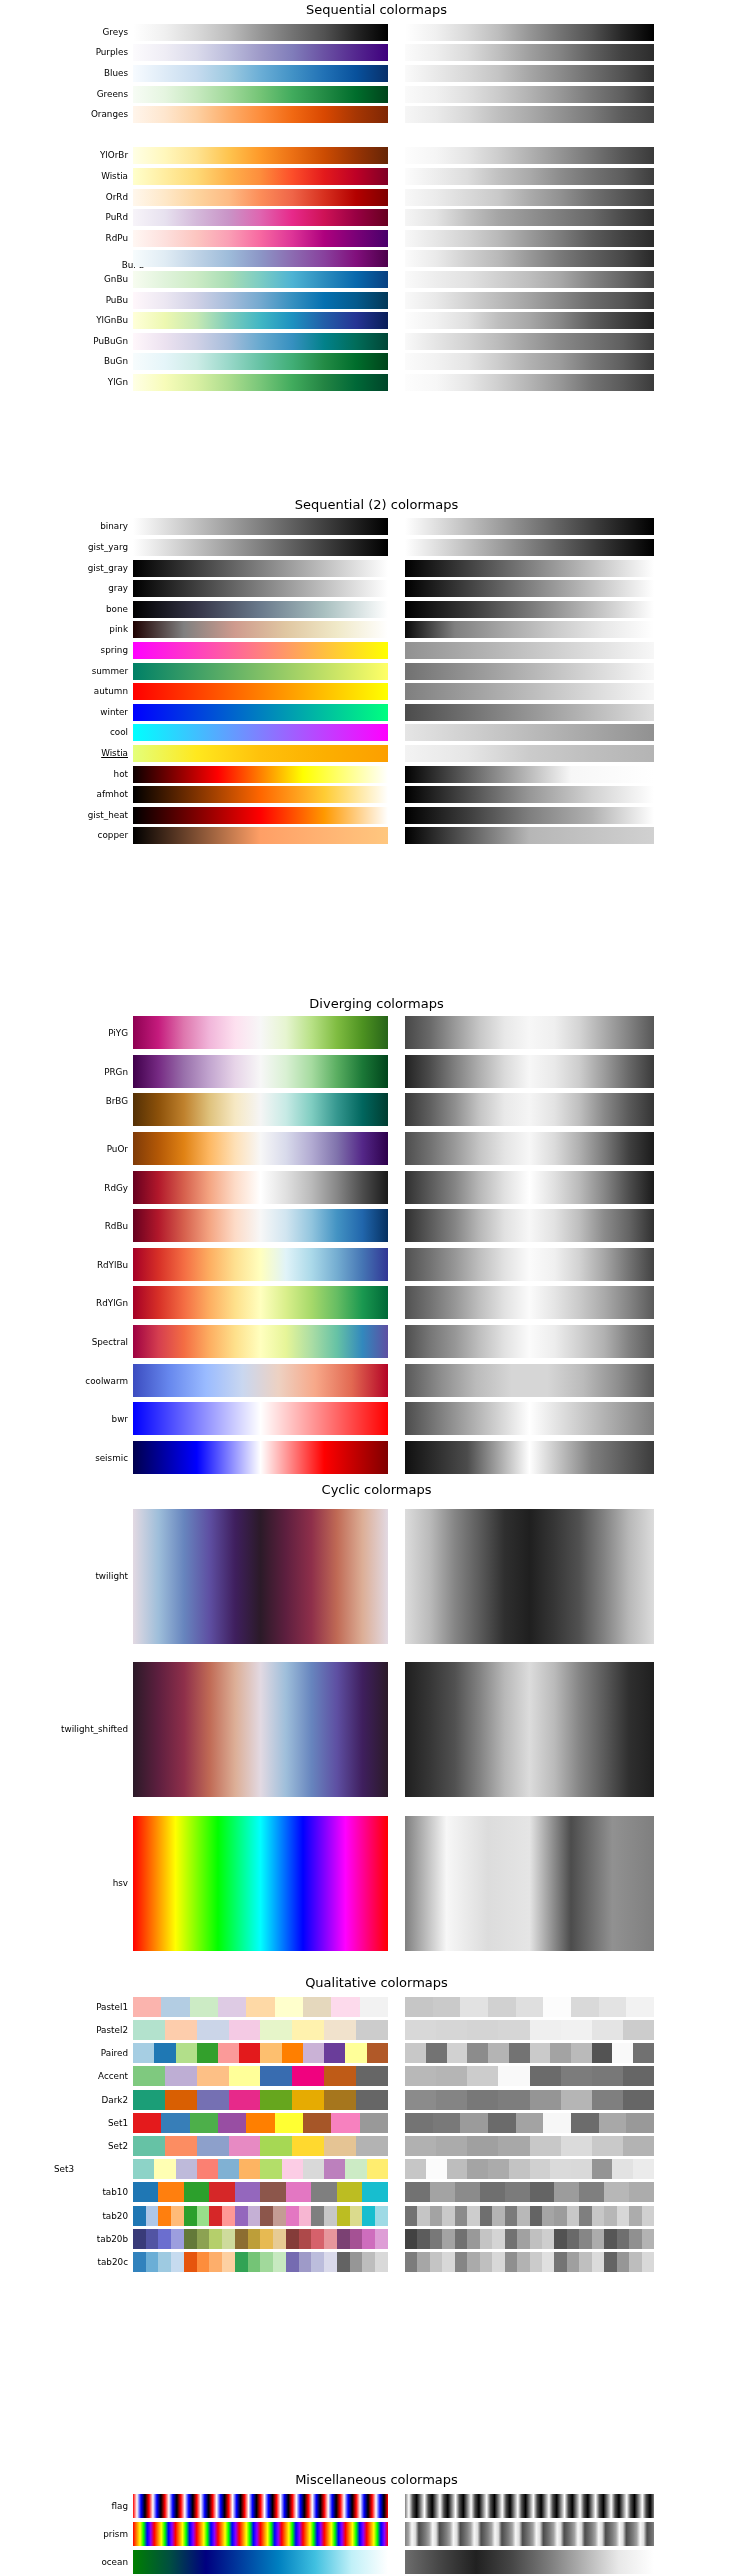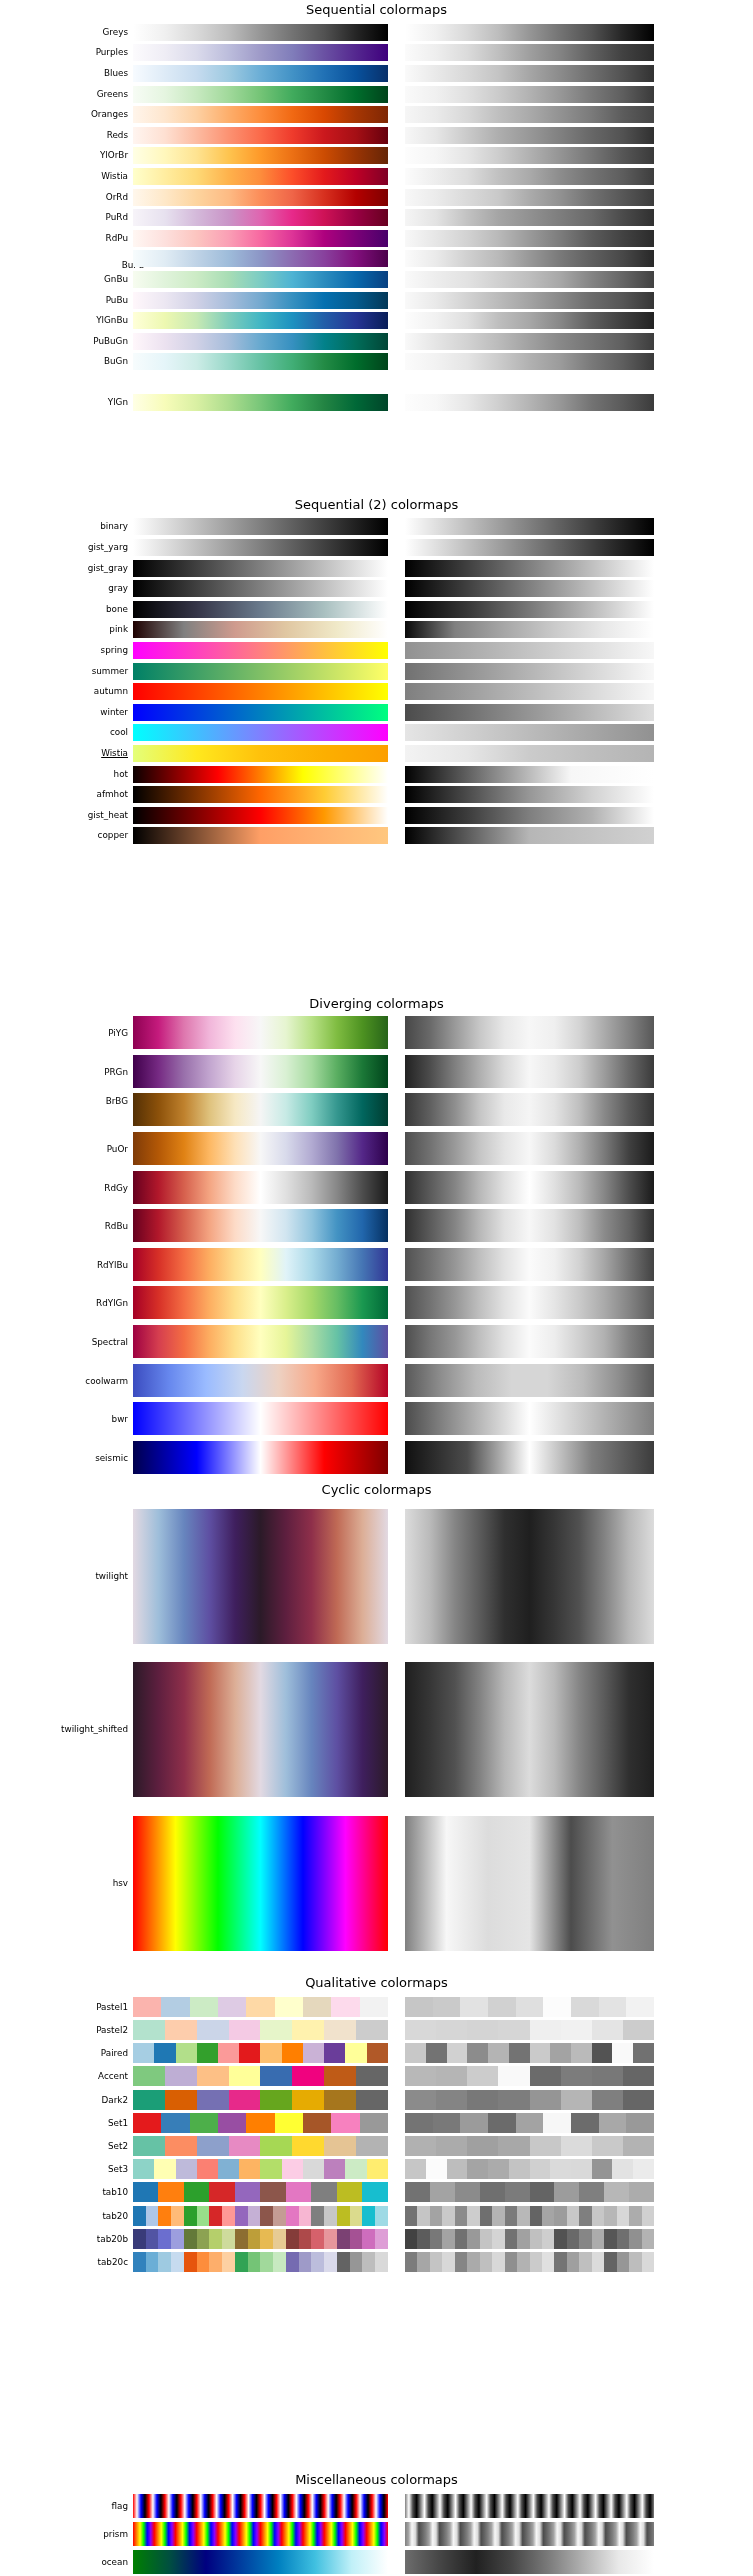--- a/index.html
+++ b/index.html
@@ -44,25 +44,20 @@
     <div class="row" style="top: 86px; height: 16.5px;">
       <div class="row-label" style="top: 3.1px;">Greens</div>
       <div class="bar left" style="height: 16.5px; background: linear-gradient(to right, rgb(247, 252, 245) 0%, rgb(229, 245, 224) 12.5%, rgb(199, 233, 192) 25%, rgb(161, 217, 155) 37.5%, rgb(116, 196, 118) 50%, rgb(65, 171, 93) 62.5%, rgb(35, 139, 69) 75%, rgb(0, 109, 44) 87.5%, rgb(0, 68, 27) 100%);"></div>
       <div class="bar right" style="height: 16.5px; background: linear-gradient(to right, rgb(250, 250, 250) 0%, rgb(240, 240, 240) 12.5%, rgb(224, 224, 224) 25%, rgb(203, 203, 203) 37.5%, rgb(178, 178, 178) 50%, rgb(151, 151, 151) 62.5%, rgb(121, 121, 121) 75%, rgb(94, 94, 94) 87.5%, rgb(58, 58, 58) 100%);"></div>
     </div>
     <div class="row" style="top: 106px; height: 16.5px;">
       <div class="row-label" style="top: 3.1px;">Oranges</div>
       <div class="bar left" style="height: 16.5px; background: linear-gradient(to right, rgb(255, 245, 235) 0%, rgb(254, 230, 206) 12.5%, rgb(253, 208, 162) 25%, rgb(253, 174, 107) 37.5%, rgb(253, 141, 60) 50%, rgb(241, 105, 19) 62.5%, rgb(217, 72, 1) 75%, rgb(166, 54, 3) 87.5%, rgb(127, 39, 4) 100%);"></div>
       <div class="bar right" style="height: 16.5px; background: linear-gradient(to right, rgb(246, 246, 246) 0%, rgb(234, 234, 234) 12.5%, rgb(216, 216, 216) 25%, rgb(191, 191, 191) 37.5%, rgb(170, 170, 170) 50%, rgb(146, 146, 146) 62.5%, rgb(122, 122, 122) 75%, rgb(92, 92, 92) 87.5%, rgb(69, 69, 69) 100%);"></div>
     </div>
-    <div class="row" style="top: 127px; height: 16.5px;">
-      <div class="row-label" style="top: 3.1px;">Reds</div>
-      <div class="bar left" style="height: 16.5px; background: linear-gradient(to right, rgb(255, 245, 240) 0%, rgb(254, 224, 210) 12.5%, rgb(252, 187, 161) 25%, rgb(252, 146, 114) 37.5%, rgb(251, 106, 74) 50%, rgb(239, 59, 44) 62.5%, rgb(203, 24, 29) 75%, rgb(165, 15, 21) 87.5%, rgb(103, 0, 13) 100%);"></div>
-      <div class="bar right" style="height: 16.5px; background: linear-gradient(to right, rgb(247, 247, 247) 0%, rgb(230, 230, 230) 12.5%, rgb(202, 202, 202) 25%, rgb(174, 174, 174) 37.5%, rgb(152, 152, 152) 50%, rgb(128, 128, 128) 62.5%, rgb(103, 103, 103) 75%, rgb(82, 82, 82) 87.5%, rgb(48, 48, 48) 100%);"></div>
-    </div>
     <div class="row" style="top: 147px; height: 16.5px;">
       <div class="row-label" style="top: 3.1px;">YlOrBr</div>
       <div class="bar left" style="height: 16.5px; background: linear-gradient(to right, rgb(255, 255, 229) 0%, rgb(255, 247, 188) 12.5%, rgb(254, 227, 145) 25%, rgb(254, 196, 79) 37.5%, rgb(254, 153, 41) 50%, rgb(236, 112, 20) 62.5%, rgb(204, 76, 2) 75%, rgb(153, 52, 4) 87.5%, rgb(102, 37, 6) 100%);"></div>
       <div class="bar right" style="height: 16.5px; background: linear-gradient(to right, rgb(253, 253, 253) 0%, rgb(245, 245, 245) 12.5%, rgb(229, 229, 229) 25%, rgb(205, 205, 205) 37.5%, rgb(177, 177, 177) 50%, rgb(148, 148, 148) 62.5%, rgb(118, 118, 118) 75%, rgb(86, 86, 86) 87.5%, rgb(58, 58, 58) 100%);"></div>
     </div>
     <div class="row" style="top: 168px; height: 16.5px;">
       <div class="row-label" style="top: 3.1px;">Wistia</div>
       <div class="bar left" style="height: 16.5px; background: linear-gradient(to right, rgb(255, 255, 204) 0%, rgb(255, 237, 160) 12.5%, rgb(254, 217, 118) 25%, rgb(254, 178, 76) 37.5%, rgb(253, 141, 60) 50%, rgb(252, 78, 42) 62.5%, rgb(227, 26, 28) 75%, rgb(189, 0, 38) 87.5%, rgb(128, 0, 38) 100%);"></div>
       <div class="bar right" style="height: 16.5px; background: linear-gradient(to right, rgb(252, 252, 252) 0%, rgb(237, 237, 237) 12.5%, rgb(221, 221, 221) 25%, rgb(193, 193, 193) 37.5%, rgb(170, 170, 170) 50%, rgb(140, 140, 140) 62.5%, rgb(115, 115, 115) 75%, rgb(93, 93, 93) 87.5%, rgb(61, 61, 61) 100%);"></div>
     </div>
@@ -104,21 +99,21 @@
     <div class="row" style="top: 333px; height: 16.5px;">
       <div class="row-label" style="top: 3.1px;">PuBuGn</div>
       <div class="bar left" style="height: 16.5px; background: linear-gradient(to right, rgb(255, 247, 251) 0%, rgb(236, 226, 240) 12.5%, rgb(208, 209, 230) 25%, rgb(166, 189, 219) 37.5%, rgb(103, 169, 207) 50%, rgb(54, 144, 192) 62.5%, rgb(2, 129, 138) 75%, rgb(1, 108, 89) 87.5%, rgb(1, 70, 54) 100%);"></div>
       <div class="bar right" style="height: 16.5px; background: linear-gradient(to right, rgb(249, 249, 249) 0%, rgb(229, 229, 229) 12.5%, rgb(210, 210, 210) 25%, rgb(187, 187, 187) 37.5%, rgb(161, 161, 161) 50%, rgb(136, 136, 136) 62.5%, rgb(116, 116, 116) 75%, rgb(95, 95, 95) 87.5%, rgb(61, 61, 61) 100%);"></div>
     </div>
     <div class="row" style="top: 353px; height: 16.5px;">
       <div class="row-label" style="top: 3.1px;">BuGn</div>
       <div class="bar left" style="height: 16.5px; background: linear-gradient(to right, rgb(247, 252, 253) 0%, rgb(229, 245, 249) 12.5%, rgb(204, 236, 230) 25%, rgb(153, 216, 201) 37.5%, rgb(102, 194, 164) 50%, rgb(65, 174, 118) 62.5%, rgb(35, 139, 69) 75%, rgb(0, 109, 44) 87.5%, rgb(0, 68, 27) 100%);"></div>
       <div class="bar right" style="height: 16.5px; background: linear-gradient(to right, rgb(251, 251, 251) 0%, rgb(242, 242, 242) 12.5%, rgb(229, 229, 229) 25%, rgb(204, 204, 204) 37.5%, rgb(177, 177, 177) 50%, rgb(155, 155, 155) 62.5%, rgb(121, 121, 121) 75%, rgb(94, 94, 94) 87.5%, rgb(58, 58, 58) 100%);"></div>
     </div>
-    <div class="row" style="top: 394px; height: 21px;">
+    <div class="row" style="top: 374px; height: 21px;">
       <div class="row-label" style="top: 3.1px;">YlGn</div>
       <div class="bar left" style="height: 16.5px; background: linear-gradient(to right, rgb(255, 255, 229) 0%, rgb(247, 252, 185) 12.5%, rgb(217, 240, 163) 25%, rgb(173, 221, 142) 37.5%, rgb(120, 198, 121) 50%, rgb(65, 171, 93) 62.5%, rgb(35, 132, 67) 75%, rgb(0, 104, 55) 87.5%, rgb(0, 69, 41) 100%);"></div>
       <div class="bar right" style="height: 16.5px; background: linear-gradient(to right, rgb(253, 253, 253) 0%, rgb(247, 247, 247) 12.5%, rgb(231, 231, 231) 25%, rgb(207, 207, 207) 37.5%, rgb(180, 180, 180) 50%, rgb(151, 151, 151) 62.5%, rgb(115, 115, 115) 75%, rgb(90, 90, 90) 87.5%, rgb(59, 59, 59) 100%);"></div>
     </div>
     <div class="section" style="top: 0px; height: 0px;"></div>
     <div class="sec-title" style="top: 498px;">Sequential (2) colormaps</div>
     <div class="row" style="top: 518px; height: 16.5px;">
       <div class="row-label" style="top: 3.1px;">binary</div>
       <div class="bar left" style="height: 16.5px; background: linear-gradient(to right, rgb(255, 255, 255) 0%, rgb(0, 0, 0) 100%);"></div>
       <div class="bar right" style="height: 16.5px; background: linear-gradient(to right, rgb(255, 255, 255) 0%, rgb(0, 0, 0) 100%);"></div>
@@ -308,21 +303,21 @@
       <div class="row-label" style="top: 4.6px;">Set1</div>
       <div class="bar left" style="height: 19.6px; background: linear-gradient(to right, rgb(228, 26, 28) 0%, rgb(228, 26, 28) 11.1111%, rgb(55, 126, 184) 11.1111%, rgb(55, 126, 184) 22.2222%, rgb(77, 175, 74) 22.2222%, rgb(77, 175, 74) 33.3333%, rgb(152, 78, 163) 33.3333%, rgb(152, 78, 163) 44.4444%, rgb(255, 127, 0) 44.4444%, rgb(255, 127, 0) 55.5556%, rgb(255, 255, 51) 55.5556%, rgb(255, 255, 51) 66.6667%, rgb(166, 86, 40) 66.6667%, rgb(166, 86, 40) 77.7778%, rgb(247, 129, 191) 77.7778%, rgb(247, 129, 191) 88.8889%, rgb(153, 153, 153) 88.8889%, rgb(153, 153, 153) 100%);"></div>
       <div class="bar right" style="height: 19.6px; background: linear-gradient(to right, rgb(116, 116, 116) 0%, rgb(116, 116, 116) 11.1111%, rgb(121, 121, 121) 11.1111%, rgb(121, 121, 121) 22.2222%, rgb(155, 155, 155) 22.2222%, rgb(155, 155, 155) 33.3333%, rgb(107, 107, 107) 33.3333%, rgb(107, 107, 107) 44.4444%, rgb(163, 163, 163) 44.4444%, rgb(163, 163, 163) 55.5556%, rgb(247, 247, 247) 55.5556%, rgb(247, 247, 247) 66.6667%, rgb(108, 108, 108) 66.6667%, rgb(108, 108, 108) 77.7778%, rgb(168, 168, 168) 77.7778%, rgb(168, 168, 168) 88.8889%, rgb(153, 153, 153) 88.8889%, rgb(153, 153, 153) 100%);"></div>
     </div>
     <div class="row" style="top: 2136px; height: 19.6px;">
       <div class="row-label" style="top: 4.6px;">Set2</div>
       <div class="bar left" style="height: 19.6px; background: linear-gradient(to right, rgb(102, 194, 165) 0%, rgb(102, 194, 165) 12.5%, rgb(252, 141, 98) 12.5%, rgb(252, 141, 98) 25%, rgb(141, 160, 203) 25%, rgb(141, 160, 203) 37.5%, rgb(231, 138, 195) 37.5%, rgb(231, 138, 195) 50%, rgb(166, 216, 84) 50%, rgb(166, 216, 84) 62.5%, rgb(255, 217, 47) 62.5%, rgb(255, 217, 47) 75%, rgb(229, 196, 148) 75%, rgb(229, 196, 148) 87.5%, rgb(179, 179, 179) 87.5%, rgb(179, 179, 179) 100%);"></div>
       <div class="bar right" style="height: 19.6px; background: linear-gradient(to right, rgb(177, 177, 177) 0%, rgb(177, 177, 177) 12.5%, rgb(171, 171, 171) 12.5%, rgb(171, 171, 171) 25%, rgb(160, 160, 160) 25%, rgb(160, 160, 160) 37.5%, rgb(168, 168, 168) 37.5%, rgb(168, 168, 168) 50%, rgb(200, 200, 200) 50%, rgb(200, 200, 200) 62.5%, rgb(219, 219, 219) 62.5%, rgb(219, 219, 219) 75%, rgb(201, 201, 201) 75%, rgb(201, 201, 201) 87.5%, rgb(179, 179, 179) 87.5%, rgb(179, 179, 179) 100%);"></div>
     </div>
     <div class="row" style="top: 2159px; height: 19.6px;">
-      <div class="row-label" style="top: 4.6px;">Set3</div>
+      <div class="row-label" style="top: 4.6px; text-align: center;">Set3</div>
       <div class="bar left" style="height: 19.6px; background: linear-gradient(to right, rgb(141, 211, 199) 0%, rgb(141, 211, 199) 8.3333%, rgb(255, 255, 179) 8.3333%, rgb(255, 255, 179) 16.6667%, rgb(190, 186, 218) 16.6667%, rgb(190, 186, 218) 25%, rgb(251, 128, 114) 25%, rgb(251, 128, 114) 33.3333%, rgb(128, 177, 211) 33.3333%, rgb(128, 177, 211) 41.6667%, rgb(253, 180, 98) 41.6667%, rgb(253, 180, 98) 50%, rgb(179, 222, 105) 50%, rgb(179, 222, 105) 58.3333%, rgb(252, 205, 229) 58.3333%, rgb(252, 205, 229) 66.6667%, rgb(217, 217, 217) 66.6667%, rgb(217, 217, 217) 75%, rgb(188, 128, 189) 75%, rgb(188, 128, 189) 83.3333%, rgb(204, 235, 197) 83.3333%, rgb(204, 235, 197) 91.6667%, rgb(255, 237, 111) 91.6667%, rgb(255, 237, 111) 100%);"></div>
       <div class="bar right" style="height: 19.6px; background: linear-gradient(to right, rgb(198, 198, 198) 0%, rgb(198, 198, 198) 8.3333%, rgb(251, 251, 251) 8.3333%, rgb(251, 251, 251) 16.6667%, rgb(189, 189, 189) 16.6667%, rgb(189, 189, 189) 25%, rgb(164, 164, 164) 25%, rgb(164, 164, 164) 33.3333%, rgb(171, 171, 171) 33.3333%, rgb(171, 171, 171) 41.6667%, rgb(195, 195, 195) 41.6667%, rgb(195, 195, 195) 50%, rgb(208, 208, 208) 50%, rgb(208, 208, 208) 58.3333%, rgb(218, 218, 218) 58.3333%, rgb(218, 218, 218) 66.6667%, rgb(217, 217, 217) 66.6667%, rgb(217, 217, 217) 75%, rgb(148, 148, 148) 75%, rgb(148, 148, 148) 83.3333%, rgb(226, 226, 226) 83.3333%, rgb(226, 226, 226) 91.6667%, rgb(235, 235, 235) 91.6667%, rgb(235, 235, 235) 100%);"></div>
     </div>
     <div class="row" style="top: 2182px; height: 19.6px;">
       <div class="row-label" style="top: 4.6px;">tab10</div>
       <div class="bar left" style="height: 19.6px; background: linear-gradient(to right, rgb(31, 119, 180) 0%, rgb(31, 119, 180) 10%, rgb(255, 127, 14) 10%, rgb(255, 127, 14) 20%, rgb(44, 160, 44) 20%, rgb(44, 160, 44) 30%, rgb(214, 39, 40) 30%, rgb(214, 39, 40) 40%, rgb(148, 103, 189) 40%, rgb(148, 103, 189) 50%, rgb(140, 86, 75) 50%, rgb(140, 86, 75) 60%, rgb(227, 119, 194) 60%, rgb(227, 119, 194) 70%, rgb(127, 127, 127) 70%, rgb(127, 127, 127) 80%, rgb(188, 189, 34) 80%, rgb(188, 189, 34) 90%, rgb(23, 190, 207) 90%, rgb(23, 190, 207) 100%);"></div>
       <div class="bar right" style="height: 19.6px; background: linear-gradient(to right, rgb(114, 114, 114) 0%, rgb(114, 114, 114) 10%, rgb(163, 163, 163) 10%, rgb(163, 163, 163) 20%, rgb(139, 139, 139) 20%, rgb(139, 139, 139) 30%, rgb(111, 111, 111) 30%, rgb(111, 111, 111) 40%, rgb(123, 123, 123) 40%, rgb(123, 123, 123) 50%, rgb(100, 100, 100) 50%, rgb(100, 100, 100) 60%, rgb(156, 156, 156) 60%, rgb(156, 156, 156) 70%, rgb(127, 127, 127) 70%, rgb(127, 127, 127) 80%, rgb(183, 183, 183) 80%, rgb(183, 183, 183) 90%, rgb(172, 172, 172) 90%, rgb(172, 172, 172) 100%);"></div>
     </div>
     <div class="row" style="top: 2206px; height: 19.6px;">
       <div class="row-label" style="top: 4.6px;">tab20</div>

